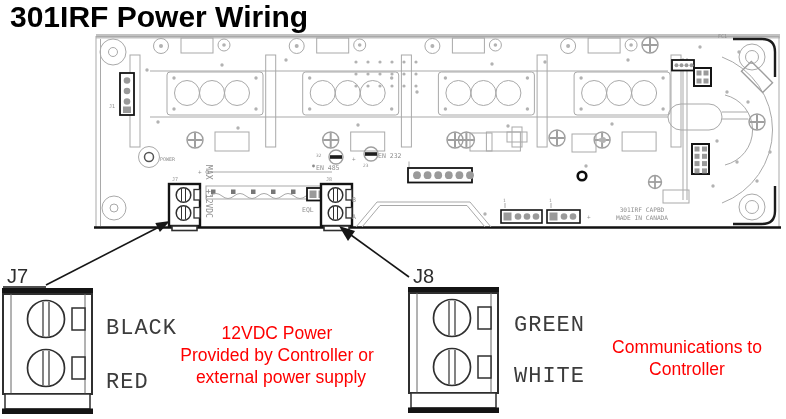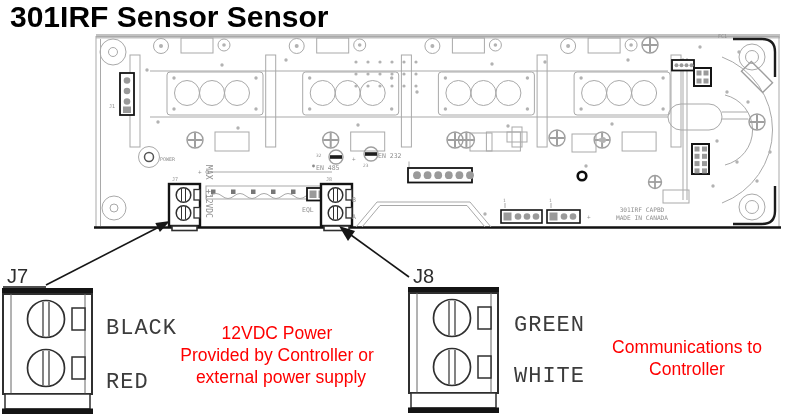--- a/index.html
+++ b/index.html
@@ -19,21 +19,21 @@
   
   .t-silk{font-family:"DejaVu Sans Mono",monospace;fill:#8e8e8e;}
   .t-wire{font-family:"Liberation Mono",monospace;font-size:22px;letter-spacing:1px;fill:#3c3c3c;}
   .t-note{font-family:"Liberation Sans",sans-serif;font-size:17.5px;fill:#fe0000;text-anchor:middle;}
   .t-ref{font-family:"Liberation Sans",sans-serif;font-size:20px;fill:#2e2e2e;}
 </style>
 </head>
 <body>
 
 <div id="stage">
-  <h1 id="title">301IRF Sensor Sensor</h1>
+  <h1 id="title">301IRF Power Wiring</h1>
 
   <svg width="786" height="419" viewBox="0 0 786 419">
     <defs>
 
       <g id="screw">
         <circle cx="0" cy="0" r="8" class="ln-g14"></circle>
         <line x1="-7.5" y1="0" x2="7.5" y2="0" stroke="#9f9f9f" stroke-width="2"></line>
         <line x1="0" y1="-7.5" x2="0" y2="7.5" stroke="#9f9f9f" stroke-width="2"></line>
       </g>
       <g id="screw-sm">

